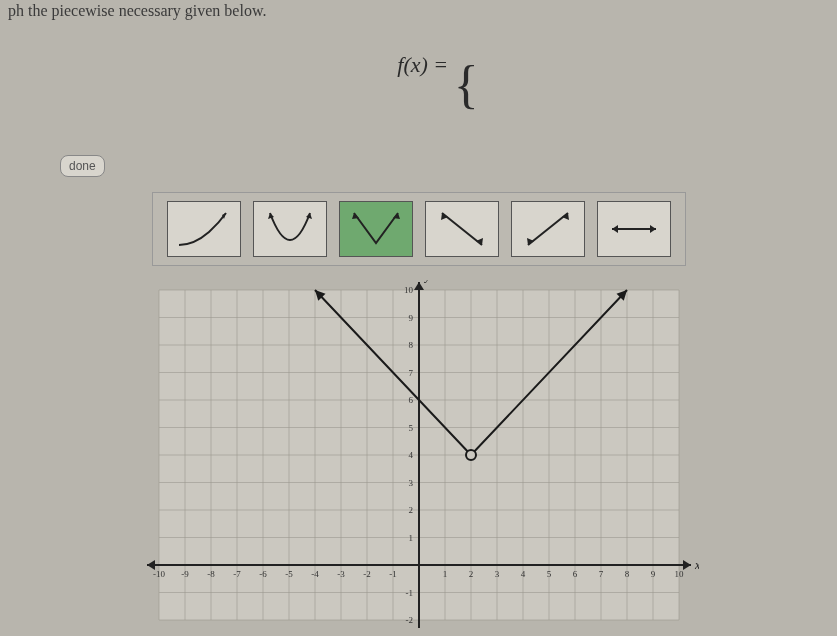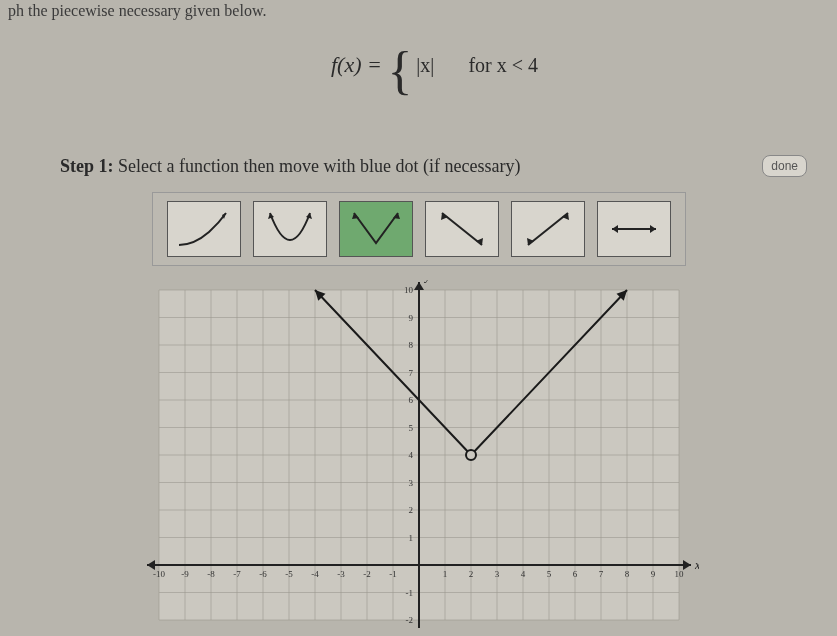--- a/index.html
+++ b/index.html
@@ -96,32 +96,24 @@
     }
   </style>
 </head>
 <body>
 
 <div class="top-fragment">ph the piecewise necessary given below.</div>
 
 <div class="equation-area">
   <span class="fx">f(x) =</span>
   <span class="brace-wrap">
-    <div class="piece-row">
-      <span class="val">|x|</span>
-      <span class="cond">for x &lt; 4</span>
-    </div>
   </span>
 </div>
 
 <div class="step-row">
-  <div class="step-text">
-    <span class="bold">Step 1:</span>
-    <span>Select a function then move with blue dot (if necessary)</span>
-  </div>
   <button class="done-btn">done</button>
 </div>
 
 <div class="toolbox">
   <div class="tool">
     <svg viewBox="0 0 60 44">
         <path d="M5 38 Q 20 38 35 25 Q 45 16 52 6" stroke="#222" stroke-width="2" fill="none"></path>
         <path d="M52 6 L48 8 L50 12 Z" fill="#222"></path>
       </svg>
   </div>

